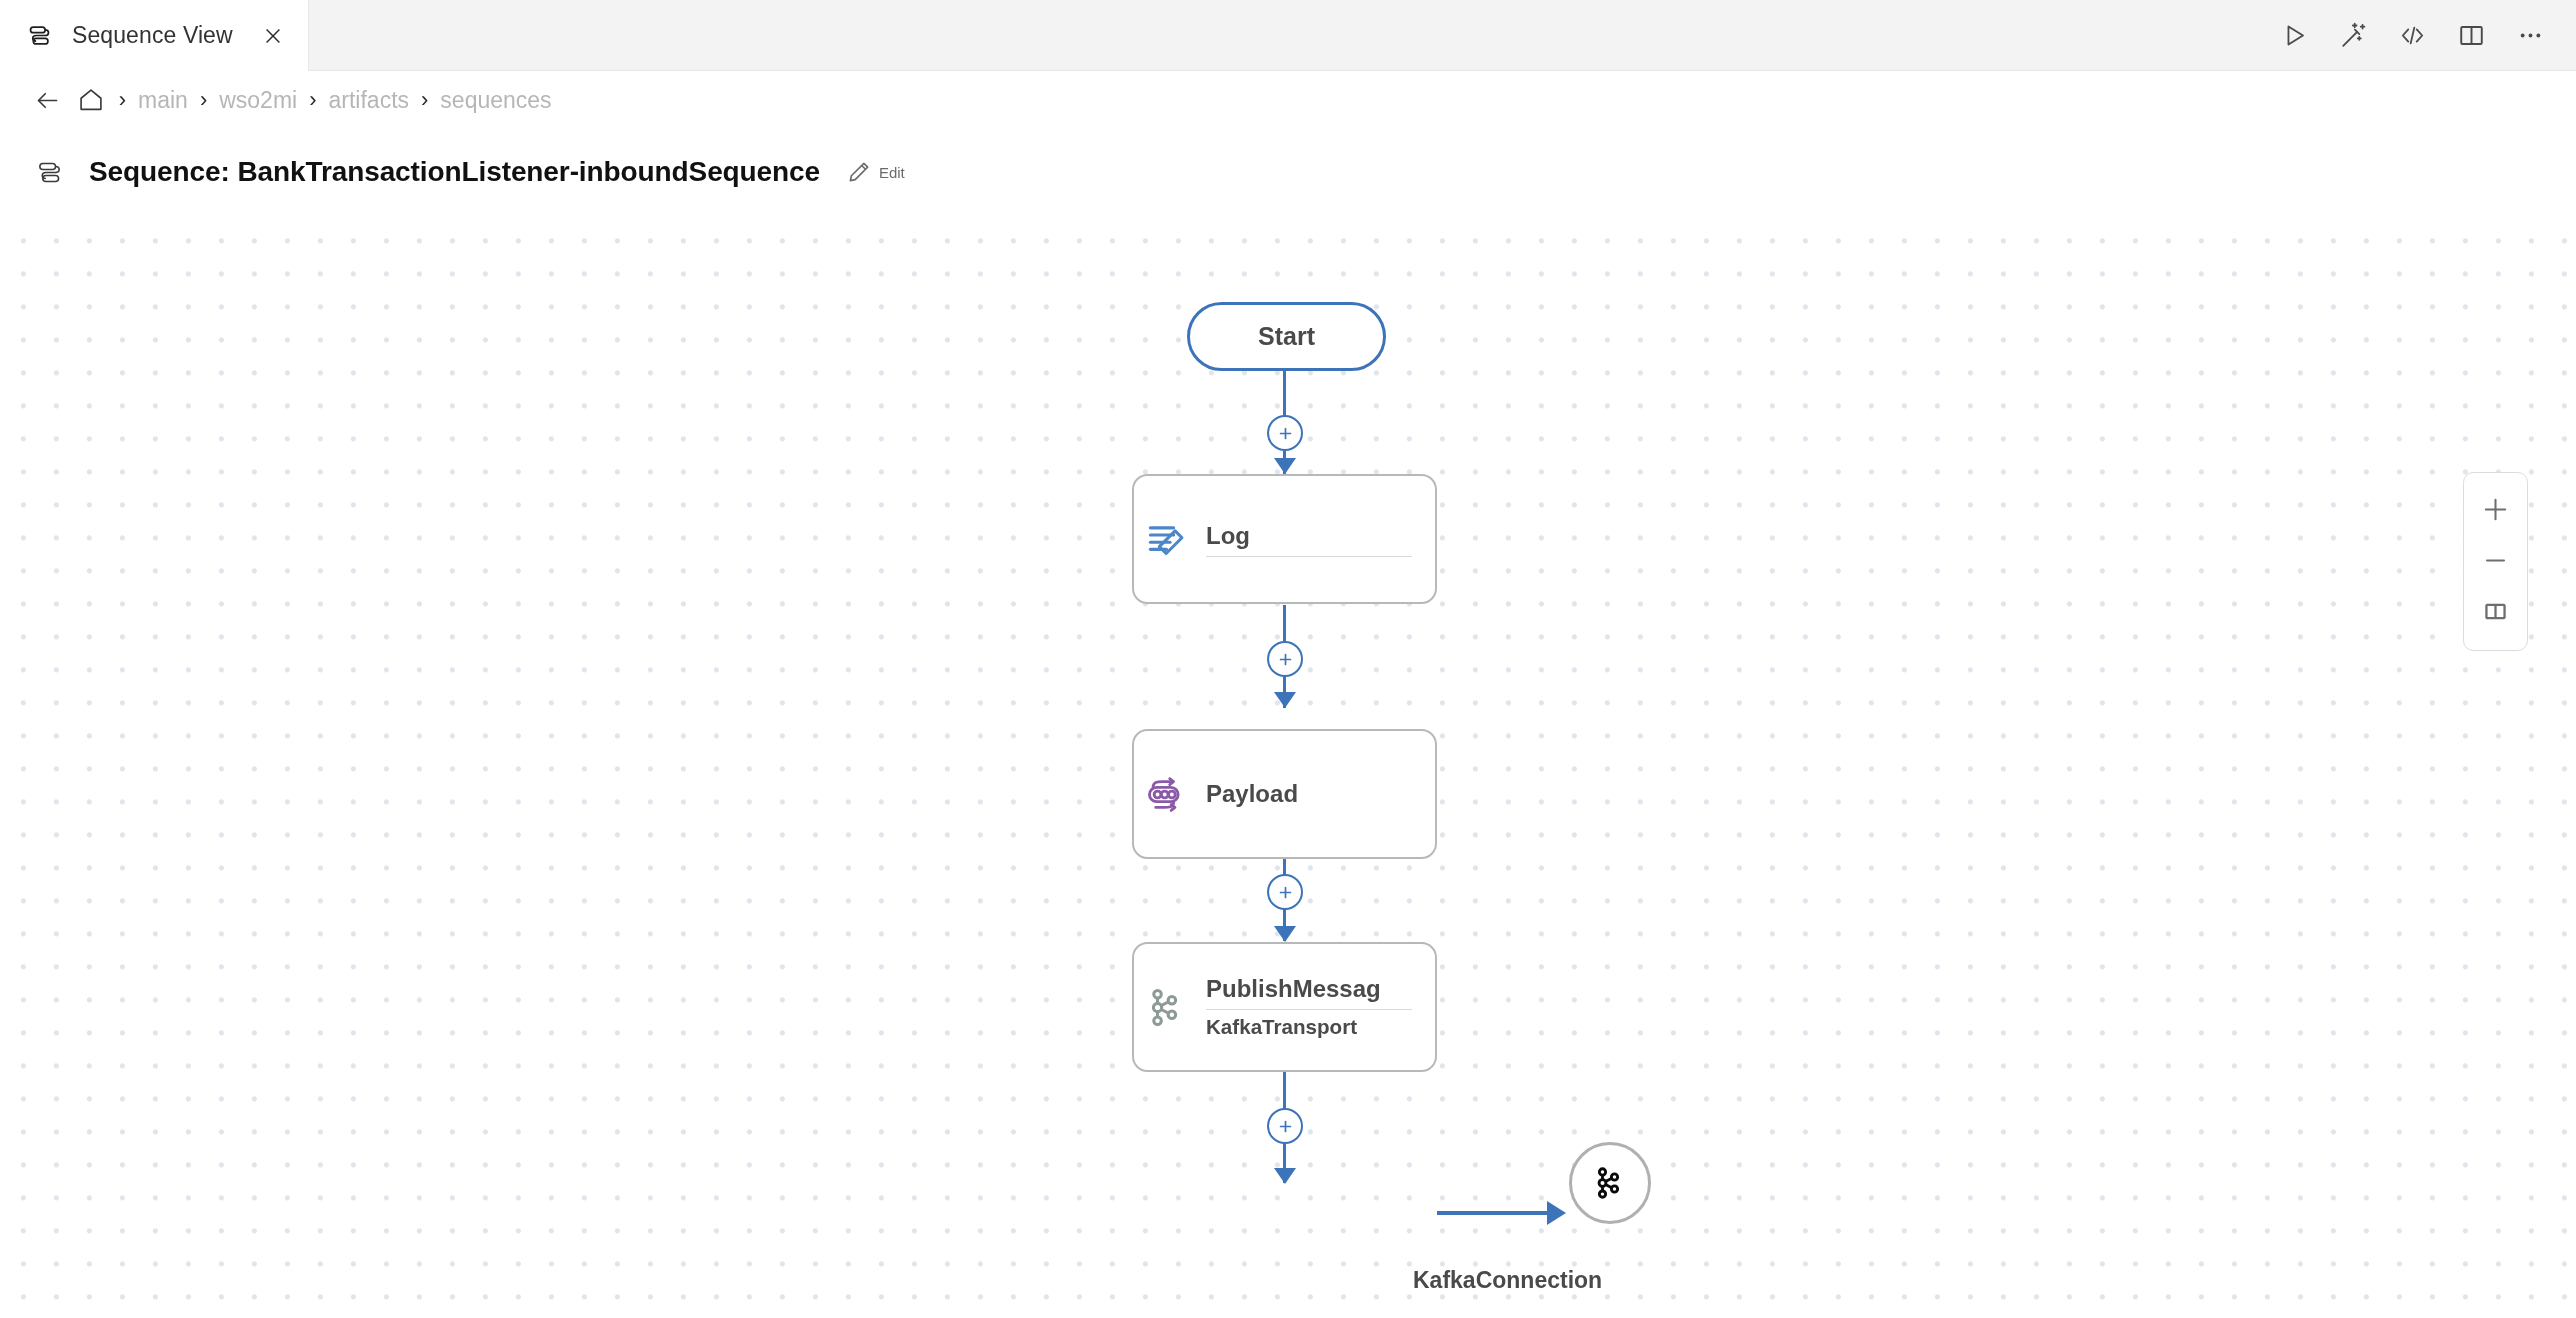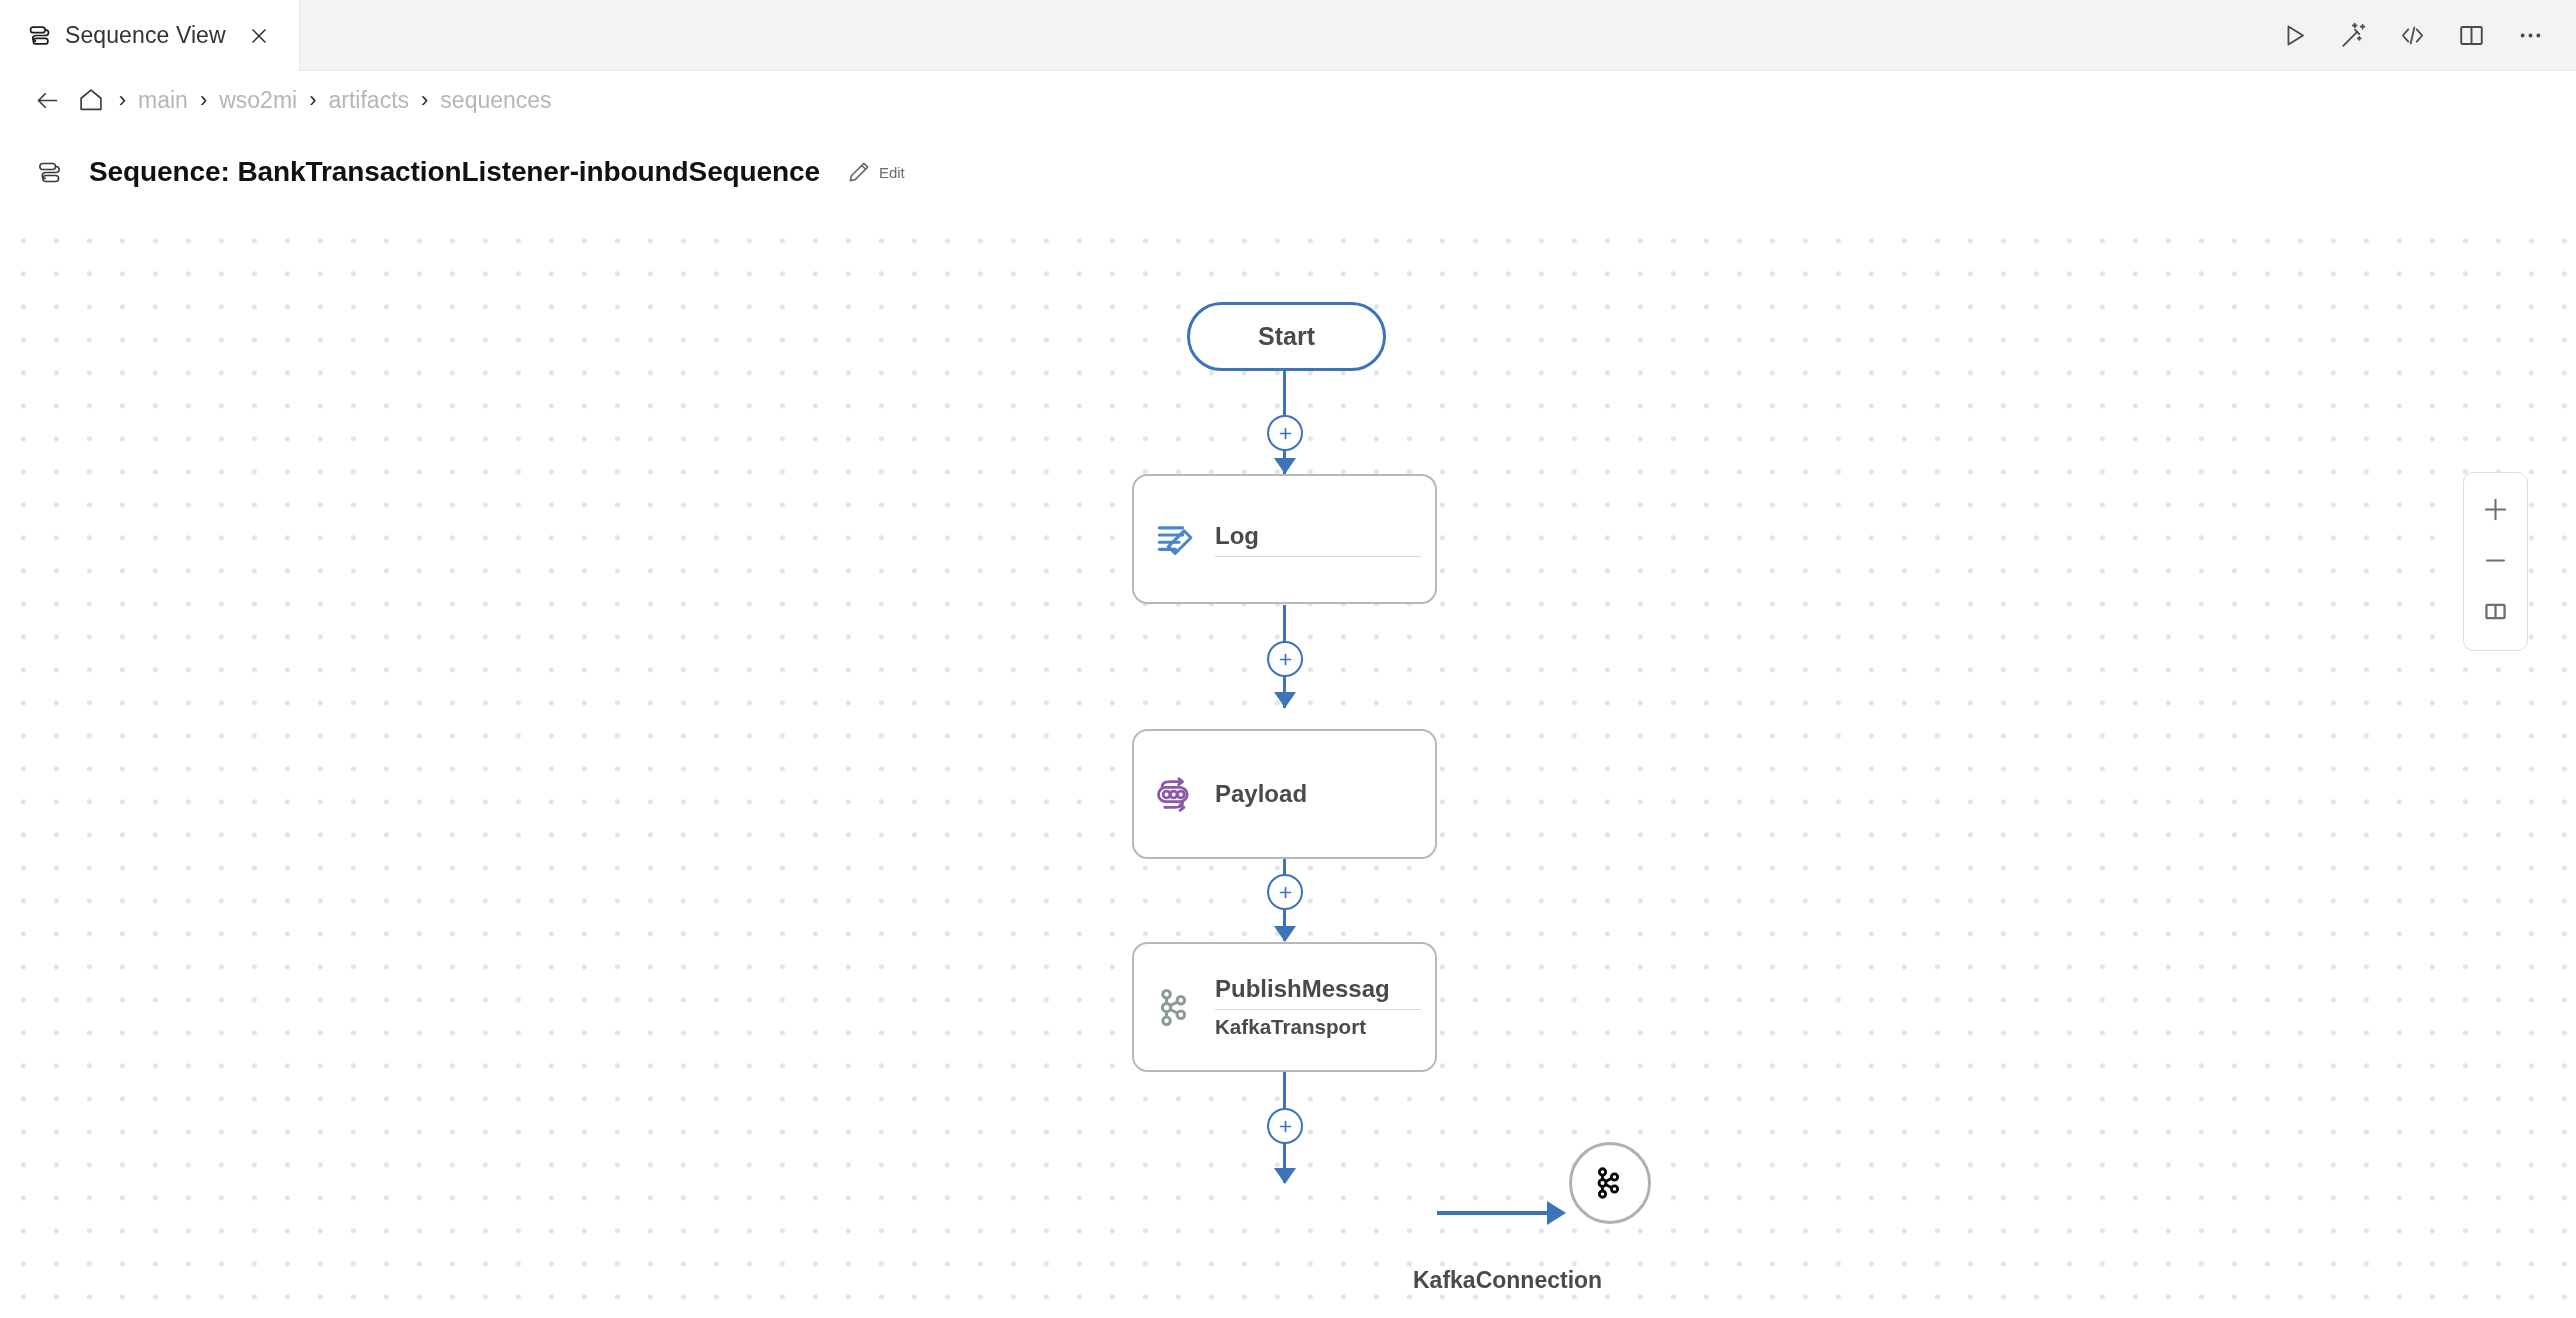--- a/index.html
+++ b/index.html
@@ -14,21 +14,21 @@
   
   #tabbar {
     position: absolute; left: 0; top: 0;
     width: 2576px; height: 71px;
     background: #f3f3f3;
     border-bottom: 0.9px solid #e7e7e7;
     display: flex; align-items: stretch;
   }
   .tab {
     display: flex; align-items: center;
-    gap: 12px;
+    gap: 19px;
     padding: 0 22px 0 26px;
     background: #ffffff;
     height: 71px;
     min-width: 300px;
     border-right: 0.9px solid #e7e7e7;
     cursor: pointer;
   }
   .tab-icon { width: 27px; height: 27px; flex: 0 0 auto; display:block; }
   .tab-label {
     font-size: 23px; color: #333333; letter-spacing: 0.1px;
@@ -116,21 +116,21 @@
   .plusbtn svg { display:block; }
 
   
   .node {
     position: absolute;
     left: 1132px; width: 305px;
     background: #ffffff;
     border: 2.1px solid #b8b8b8;
     border-radius: 15.4px;
     display: flex; align-items: center;
-    padding-left: 19px; gap: 17px;
+    padding-left: 10px; gap: 17px;
     cursor: pointer;
     z-index: 3;
   }
   .node-icon { width: 45px; height: 45px; flex: 0 0 auto; display:flex; align-items:center; justify-content:center;}
   .node-text { display: flex; flex-direction: column; justify-content: center; min-width: 0; }
   .node-title {
     font-size: 24px; color: #4a4a4a;
     white-space: nowrap; overflow: hidden;
     border-bottom: 1.7px solid #d9d9d9;
     padding-bottom: 6px;

